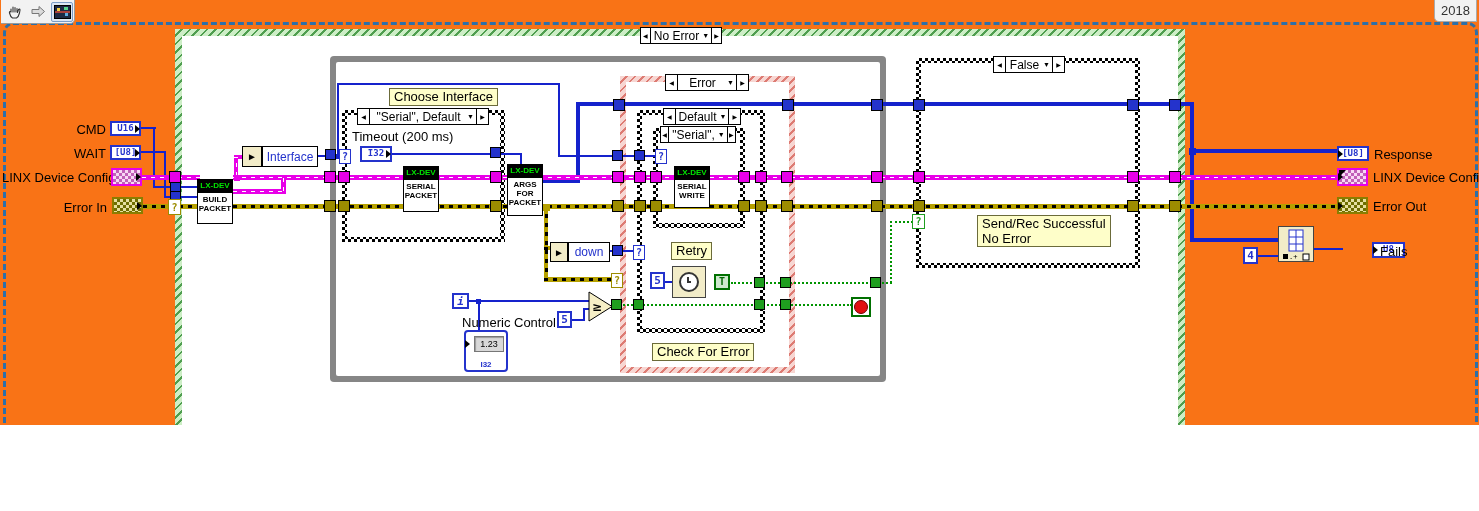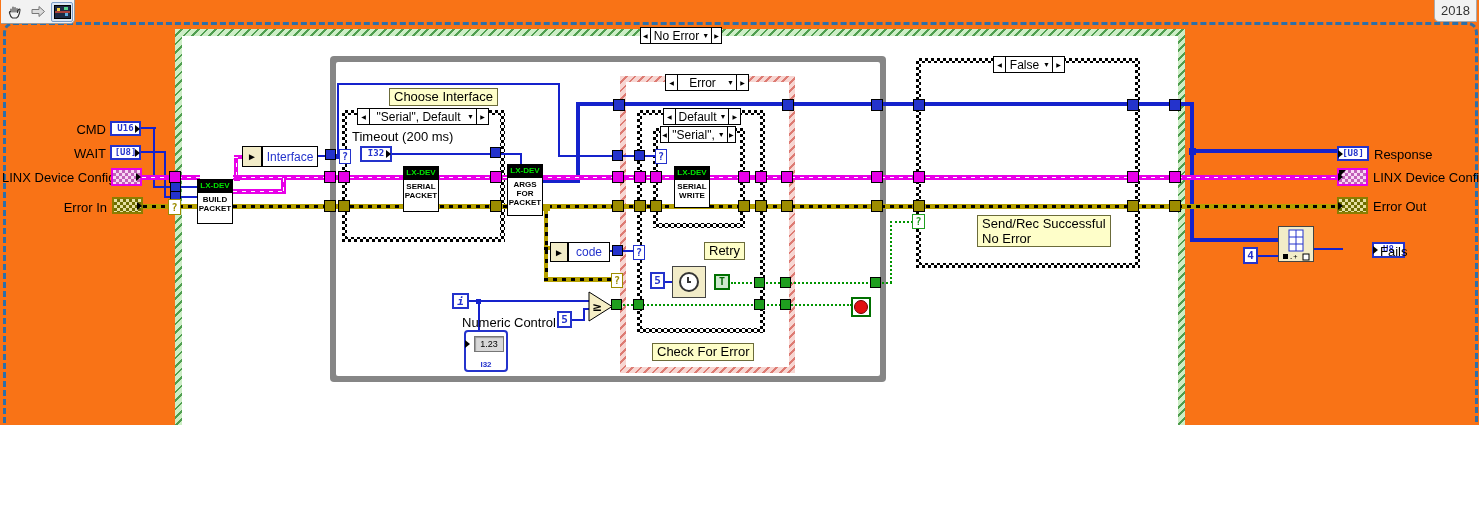--- a/index.html
+++ b/index.html
@@ -338,21 +338,21 @@
     <div class="lxb"><span>ARGS</span><br><span>FOR</span><br><span>PACKET</span></div>
   </div>
   <div class="lxnode" style="left:674px;top:166px;width:36px;height:42px">
     <div class="lxh">LX-DEV</div>
     <div class="lxb"><span>SERIAL</span><br><span>WRITE</span></div>
   </div>
 
   <div class="ub-a" style="left:242px;top:146px;width:20px;height:21px">►</div>
   <div class="ub-t" style="left:262px;top:146px;width:56px;height:21px">Interface</div>
   <div class="ub-a" style="left:550px;top:242px;width:18px;height:20px">►</div>
-  <div class="ub-t" style="left:568px;top:242px;width:42px;height:20px">code</div>
+  <div class="ub-t" style="left:568px;top:242px;width:42px;height:20px">down</div>
 
   <div class="term t-blue" style="left:360px;top:146px;width:32px;height:16px">
       <span>I32</span>
       <span class="tri-r"></span>
     </div>
   <div class="term t-blue" style="left:452px;top:293px;width:17px;height:16px;font-style:italic;font-size:11px">
       <span>i</span>
     </div>
   <div class="term t-blue" style="left:557px;top:311px;width:15px;height:17px;font-size:11px">
       <span>5</span>
@@ -399,19 +399,19 @@
           <line x1="11" y1="18" x2="25" y2="18"></line>
         </g>
         <rect x="5" y="28" width="5" height="5" fill="#000"></rect>
         <text x="11" y="33" font-size="7" font-family="DejaVu Sans Mono, monospace">.+</text>
         <rect x="25" y="28" width="6" height="6" fill="#fff" stroke="#000"></rect>
       </svg>
   </div>
 
   <div class="lab flab" style="left:389px;top:88px">Choose Interface</div>
   <div class="lab" style="left:352px;top:129px">Timeout (200 ms)</div>
-  <div class="lab flab" style="left:704px;top:242px">Retry</div>
+  <div class="lab flab" style="left:671px;top:242px">Retry</div>
   <div class="lab flab" style="left:652px;top:343px">Check For Error</div>
   <div class="lab flab" style="left:977px;top:215px;line-height:15px">
     <span>Send/Rec Successful</span><br><span>No Error</span>
   </div>
 
 </div>
 
 </body></html>

